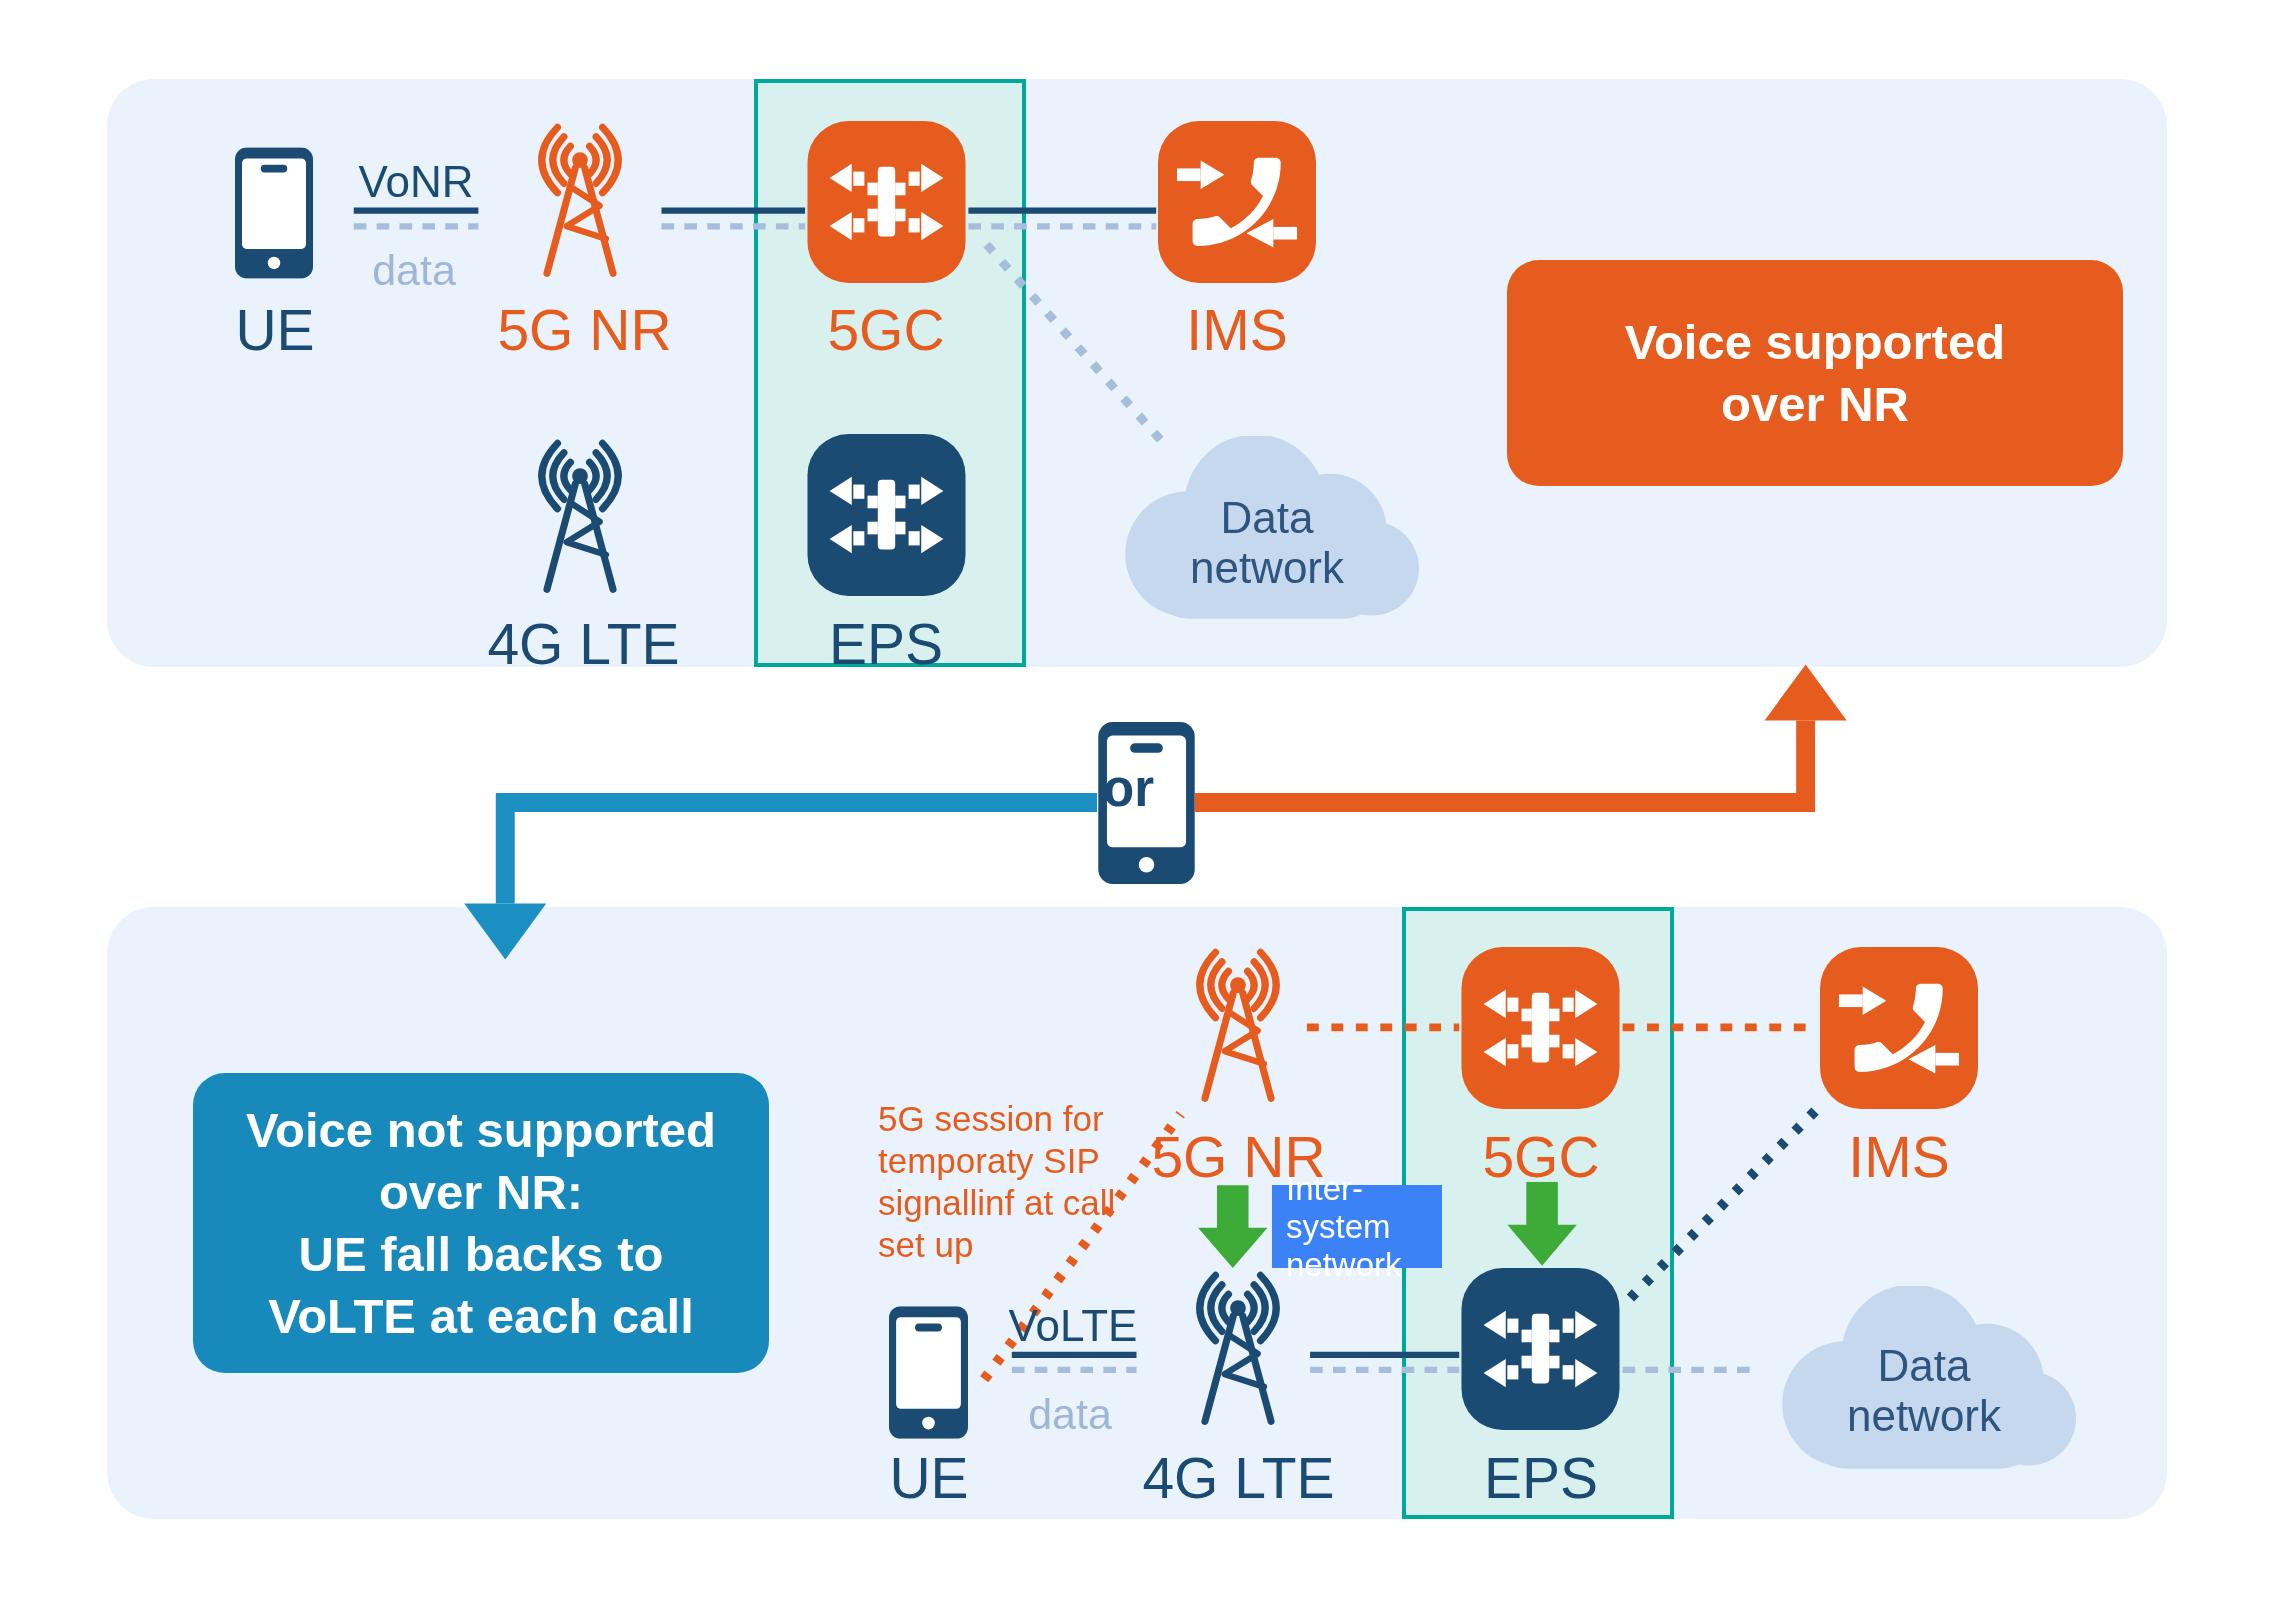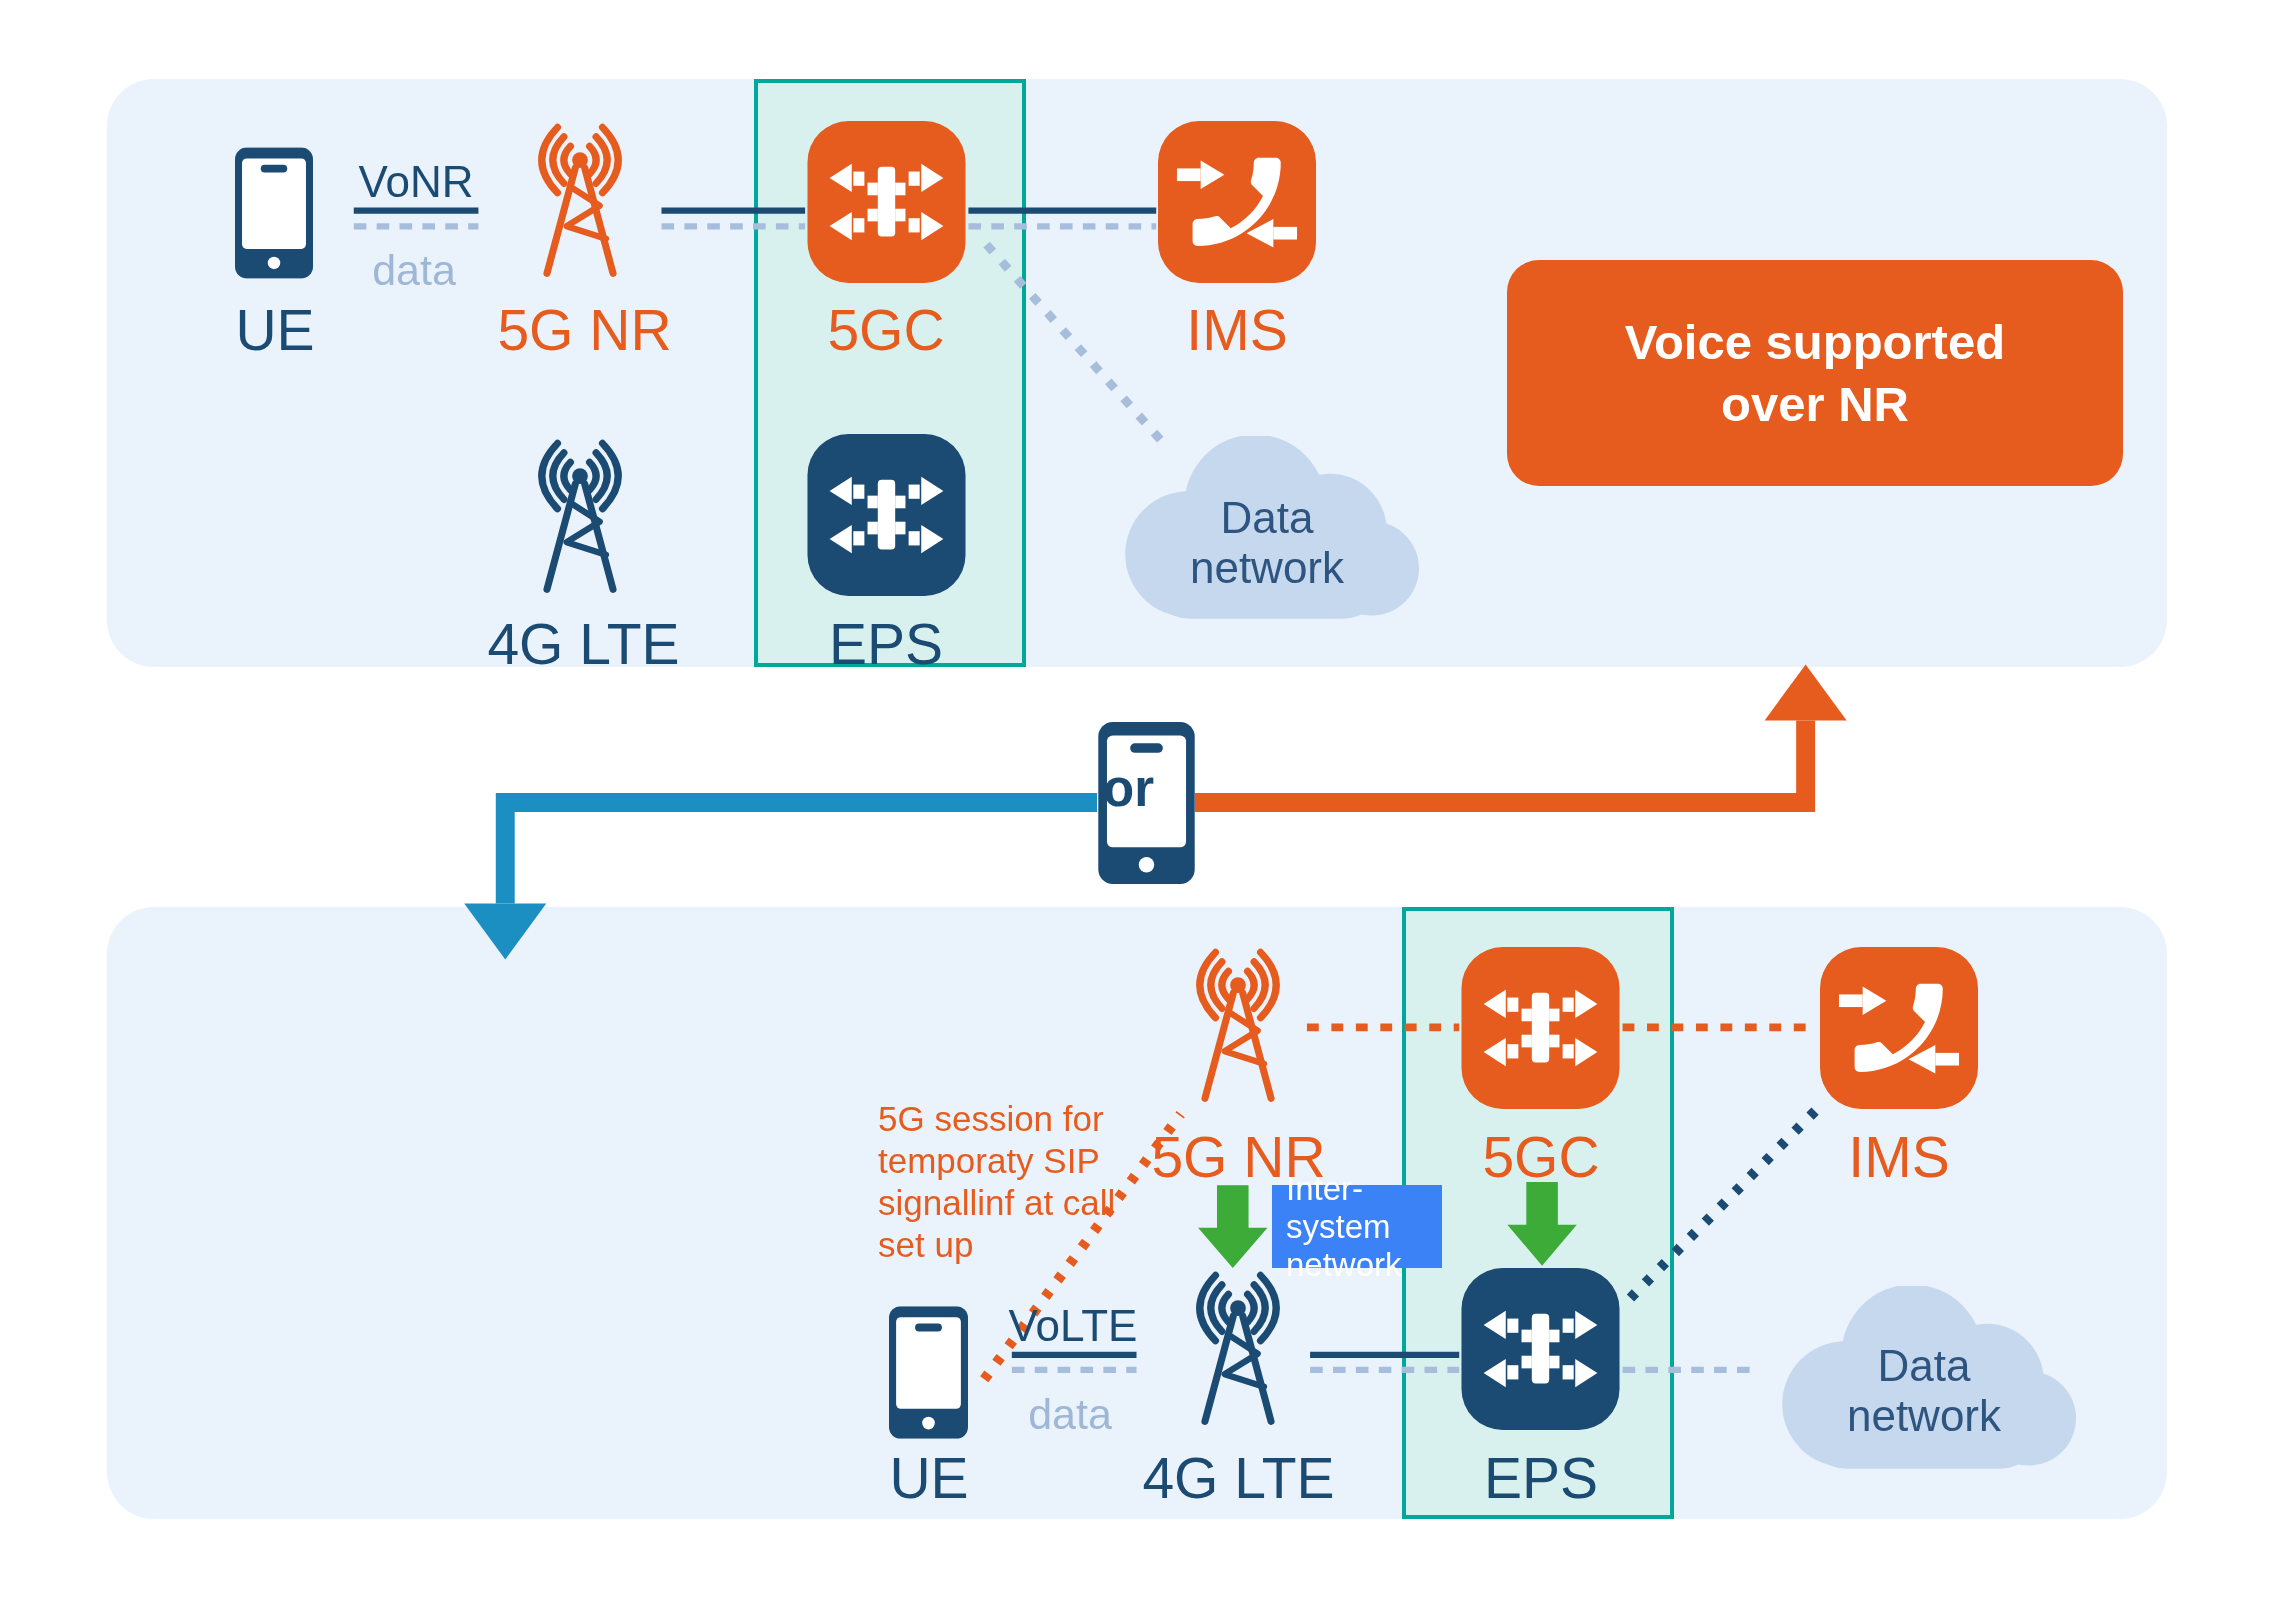--- a/index.html
+++ b/index.html
@@ -182,20 +182,26 @@
   <div class="resultbox" id="voice-yes" style="left:1507px;top:260px;width:616px;height:226px;">
     <div>Voice supported</div>
     <div>over NR</div>
   </div>
 
   <svg class="icon" style="left:1095px;top:722px;color:#1B4B73;" width="103" height="162" viewBox="0 0 130 205">
       <use href="#sym-phone"></use>
     </svg>
   <div id="or-label" style="left:1103px;top:759px;width:87px;">or</div>
 
+  <div class="resultbox" id="voice-no" style="left:193px;top:1073px;width:576px;height:300px;">
+    <div>Voice not supported</div>
+    <div>over NR:</div>
+    <div>UE fall backs to</div>
+    <div>VoLTE at each call</div>
+  </div>
 
   <div class="note" style="left:878px;top:1098px;width:268px;">
     <div>5G session for</div>
     <div>temporaty SIP</div>
     <div>signallinf at call</div>
     <div>set up</div>
   </div>
 
   <svg class="icon" style="left:1179px;top:947px;color:#E65C1E;" width="118" height="158" viewBox="0 0 150 200">
       <use href="#sym-tower"></use>

